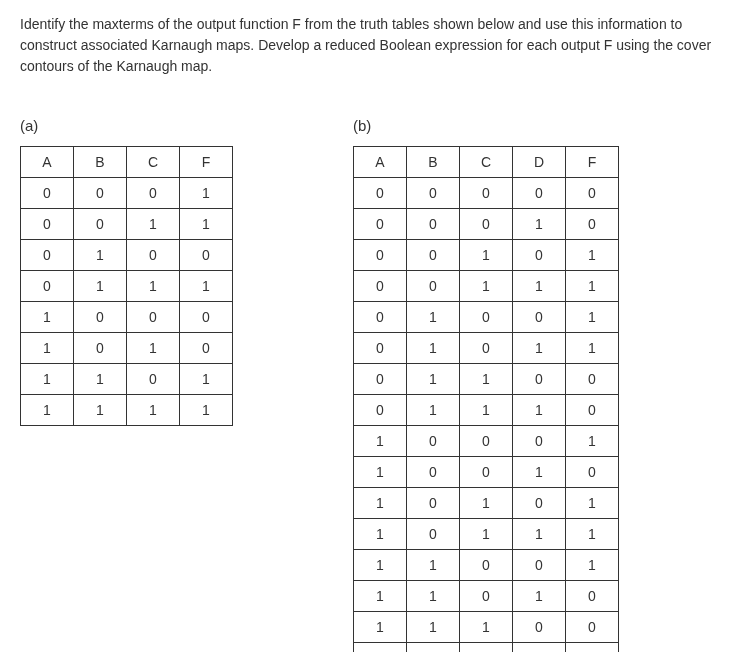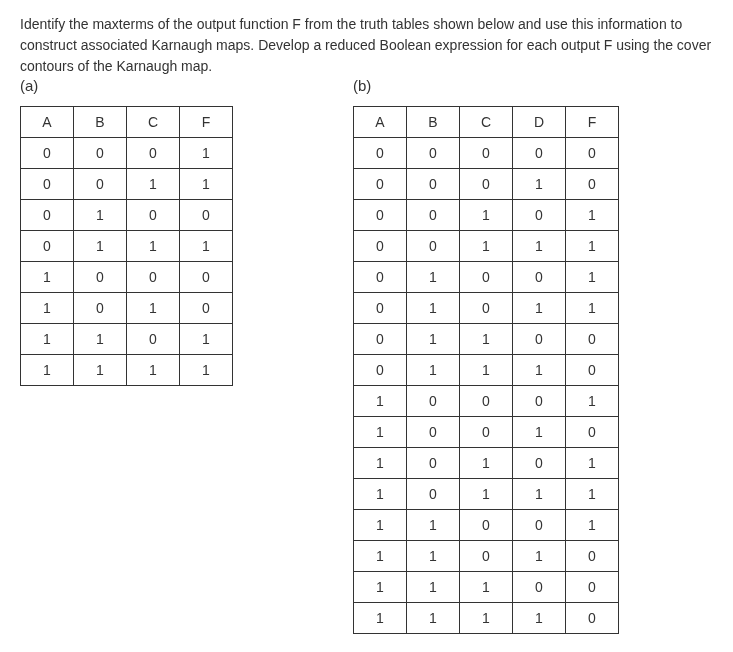--- a/index.html
+++ b/index.html
@@ -7,20 +7,21 @@
     font-size: 14px;
     color: #333;
     background: #fff;
     margin: 0;
     padding: 14px 20px;
     width: 733px;
     box-sizing: border-box;
   }
   .question {
     line-height: 1.5;
+    margin-bottom: 40px;
   }
   .tables-row {
     display: flex;
     gap: 120px;
     align-items: flex-start;
   }
   .part-label {
     margin-bottom: 12px;
     font-size: 15px;
   }

